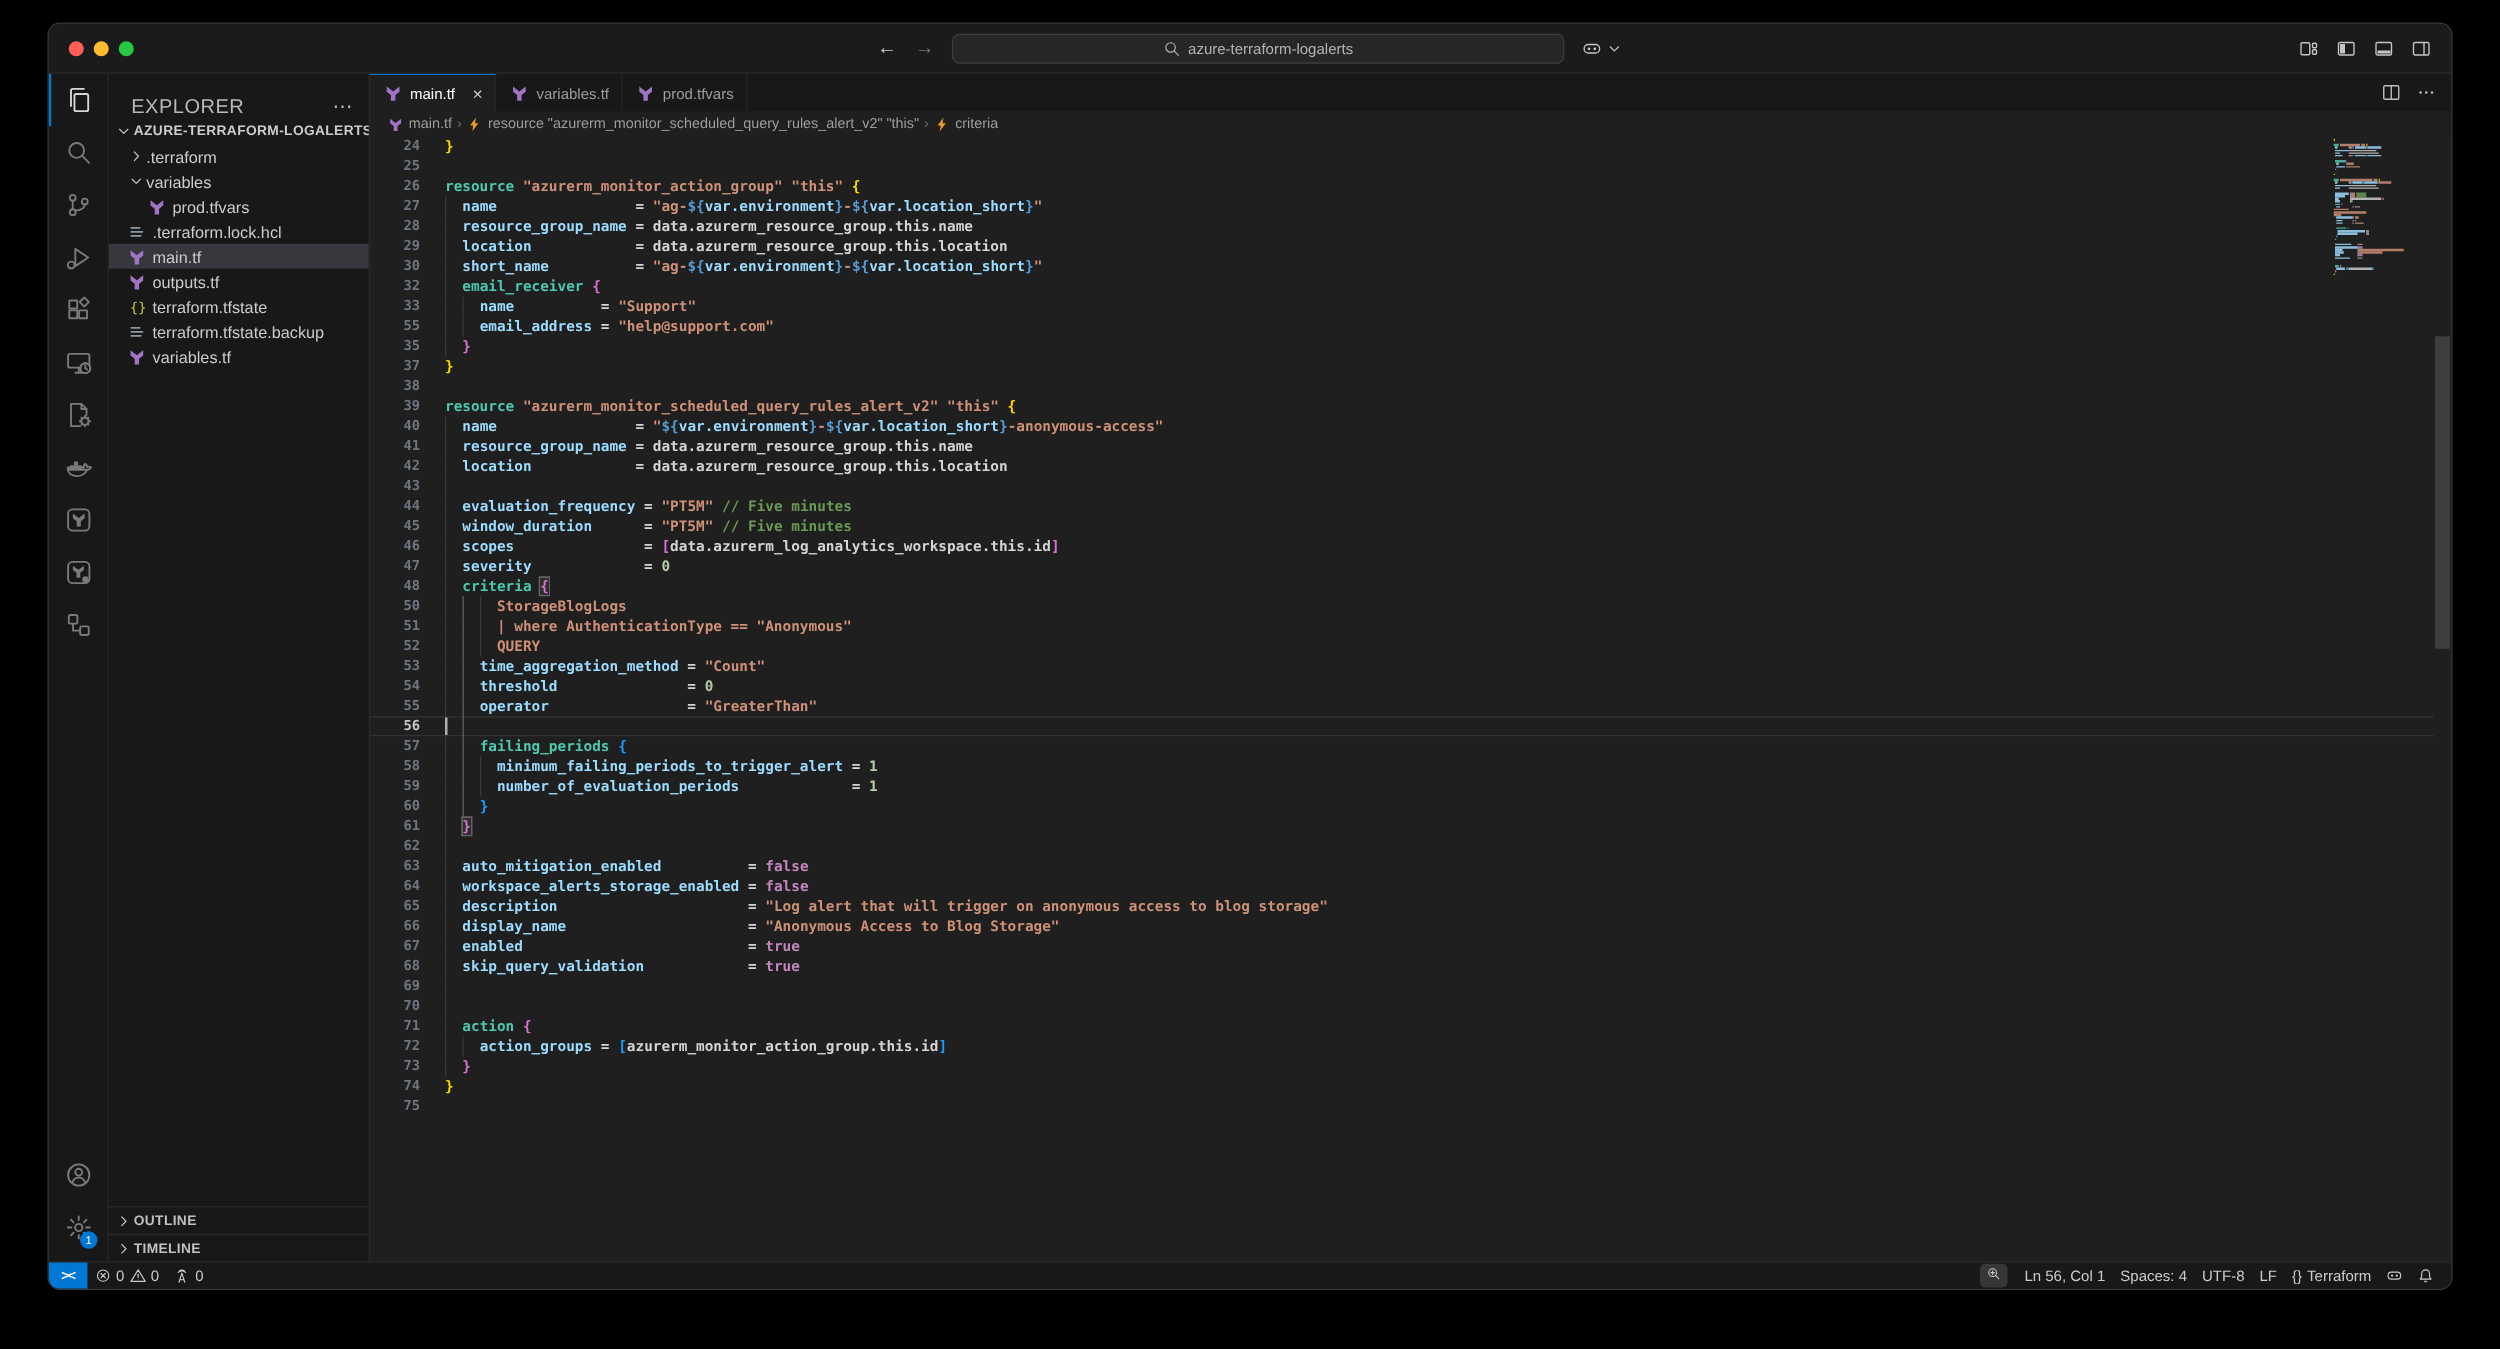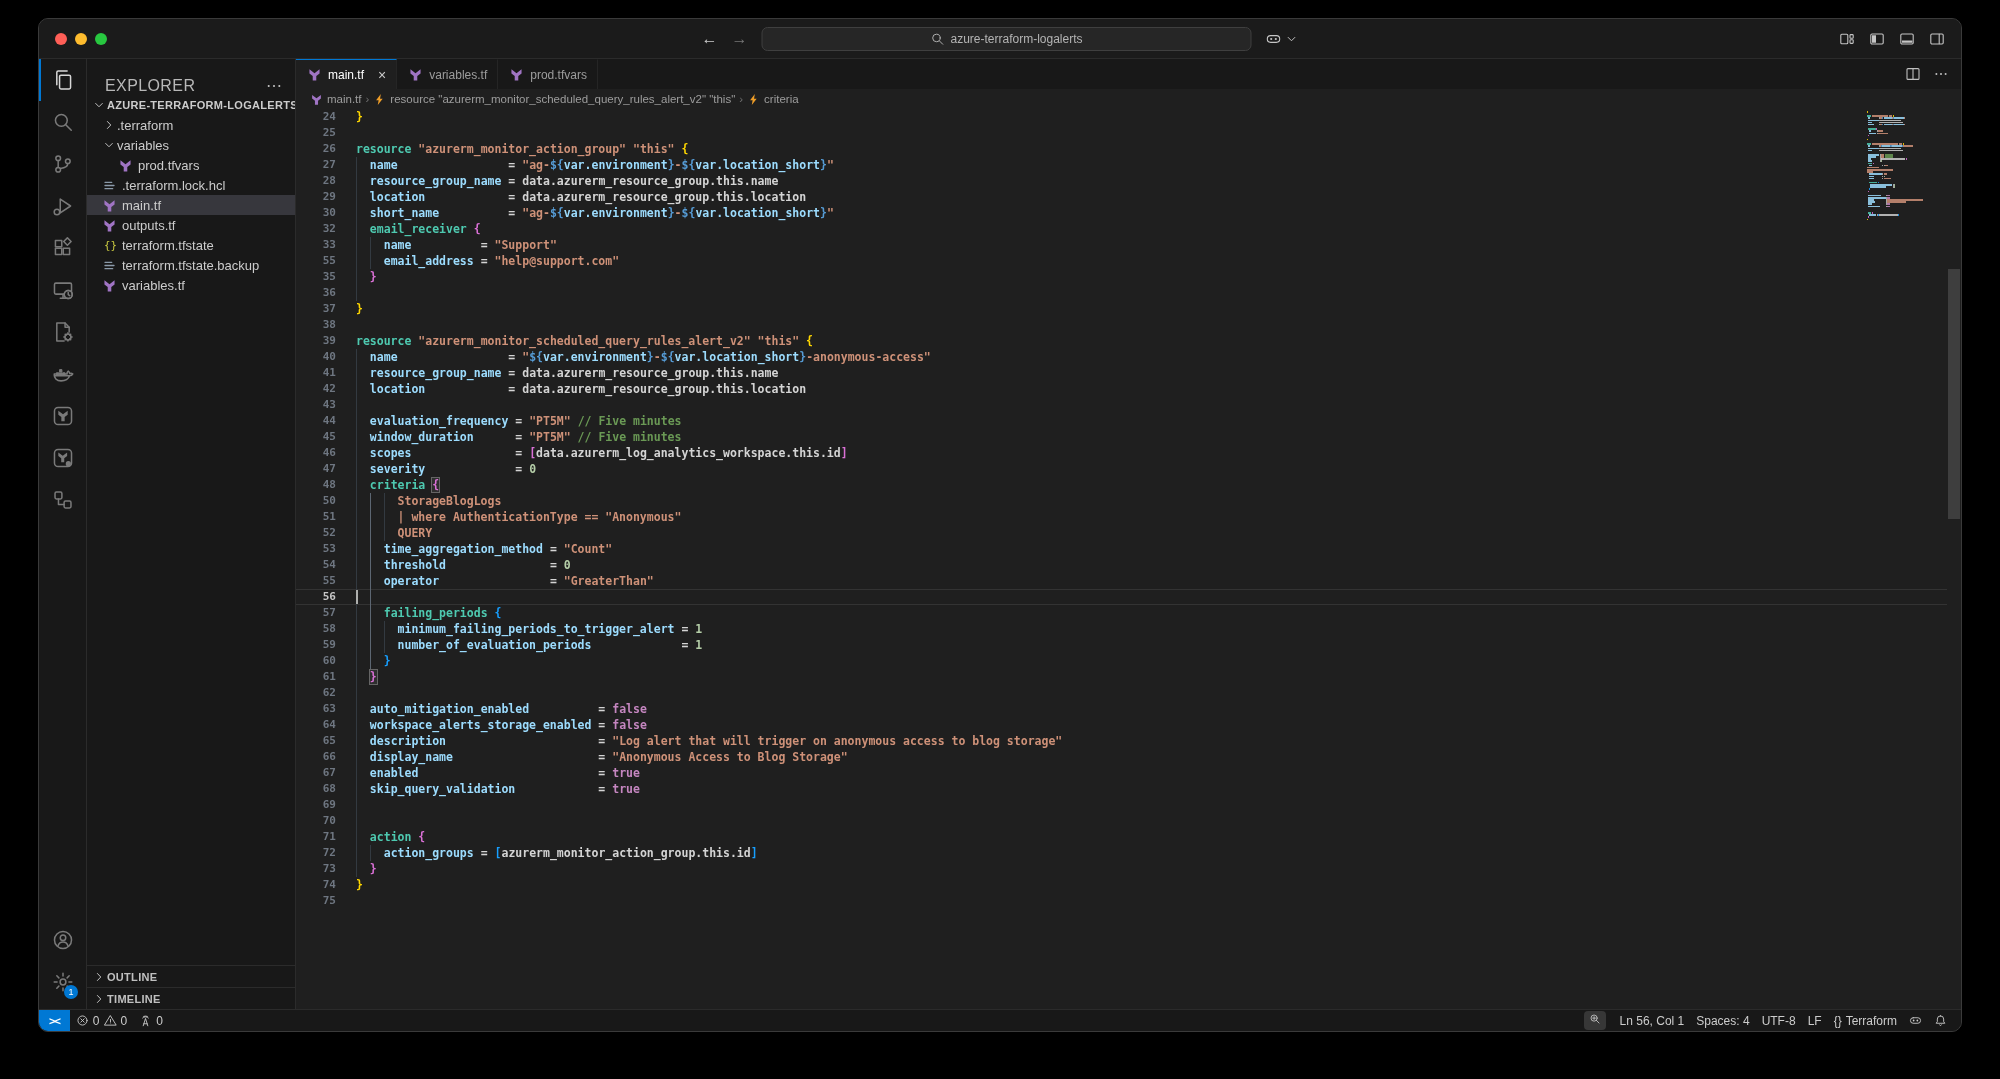--- a/index.html
+++ b/index.html
@@ -481,21 +481,20 @@
             <div class="line"><span class="ln">25</span><span class="ltext"></span></div>
             <div class="line"><span class="ln">26</span><span class="ltext"><span class="tok-kw">resource</span><span class="tok-pln"> </span><span class="tok-str">"azurerm_monitor_action_group"</span><span class="tok-pln"> </span><span class="tok-str">"this"</span><span class="tok-pln"> </span><span class="tok-b1">{</span></span></div>
             <div class="line"><span class="ln">27</span><i class="guide" style="left: 60px;"></i><span class="ltext"><span class="tok-pln">  </span><span class="tok-prop">name</span><span class="tok-pln">                </span><span class="tok-op">= </span><span class="tok-str">"ag-</span><span class="tok-ip">${</span><span class="tok-ivar">var.environment</span><span class="tok-ip">}</span><span class="tok-str">-</span><span class="tok-ip">${</span><span class="tok-ivar">var.location_short</span><span class="tok-ip">}</span><span class="tok-str">"</span></span></div>
             <div class="line"><span class="ln">28</span><i class="guide" style="left: 60px;"></i><span class="ltext"><span class="tok-pln">  </span><span class="tok-prop">resource_group_name</span><span class="tok-pln"> </span><span class="tok-op">= </span><span class="tok-ref">data.azurerm_resource_group.this.name</span></span></div>
             <div class="line"><span class="ln">29</span><i class="guide" style="left: 60px;"></i><span class="ltext"><span class="tok-pln">  </span><span class="tok-prop">location</span><span class="tok-pln">            </span><span class="tok-op">= </span><span class="tok-ref">data.azurerm_resource_group.this.location</span></span></div>
             <div class="line"><span class="ln">30</span><i class="guide" style="left: 60px;"></i><span class="ltext"><span class="tok-pln">  </span><span class="tok-prop">short_name</span><span class="tok-pln">          </span><span class="tok-op">= </span><span class="tok-str">"ag-</span><span class="tok-ip">${</span><span class="tok-ivar">var.environment</span><span class="tok-ip">}</span><span class="tok-str">-</span><span class="tok-ip">${</span><span class="tok-ivar">var.location_short</span><span class="tok-ip">}</span><span class="tok-str">"</span></span></div>
             <div class="line"><span class="ln">32</span><i class="guide" style="left: 60px;"></i><span class="ltext"><span class="tok-pln">  </span><span class="tok-kw">email_receiver</span><span class="tok-pln"> </span><span class="tok-b2">{</span></span></div>
             <div class="line"><span class="ln">33</span><i class="guide" style="left: 60px;"></i><i class="guide" style="left: 73.84px;"></i><span class="ltext"><span class="tok-pln">    </span><span class="tok-prop">name</span><span class="tok-pln">          </span><span class="tok-op">= </span><span class="tok-str">"Support"</span></span></div>
             <div class="line"><span class="ln">55</span><i class="guide" style="left: 60px;"></i><i class="guide" style="left: 73.84px;"></i><span class="ltext"><span class="tok-pln">    </span><span class="tok-prop">email_address</span><span class="tok-pln"> </span><span class="tok-op">= </span><span class="tok-str">"help@support.com"</span></span></div>
             <div class="line"><span class="ln">35</span><i class="guide" style="left: 60px;"></i><span class="ltext"><span class="tok-pln">  </span><span class="tok-b2">}</span></span></div>
-            <div class="line"><span class="ln">36</span><i class="guide" style="left: 60px;"></i><span class="ltext"></span></div>
             <div class="line"><span class="ln">37</span><span class="ltext"><span class="tok-b1">}</span></span></div>
             <div class="line"><span class="ln">38</span><span class="ltext"></span></div>
             <div class="line"><span class="ln">39</span><span class="ltext"><span class="tok-kw">resource</span><span class="tok-pln"> </span><span class="tok-str">"azurerm_monitor_scheduled_query_rules_alert_v2"</span><span class="tok-pln"> </span><span class="tok-str">"this"</span><span class="tok-pln"> </span><span class="tok-b1">{</span></span></div>
             <div class="line"><span class="ln">40</span><i class="guide" style="left: 60px;"></i><span class="ltext"><span class="tok-pln">  </span><span class="tok-prop">name</span><span class="tok-pln">                </span><span class="tok-op">= </span><span class="tok-str">"</span><span class="tok-ip">${</span><span class="tok-ivar">var.environment</span><span class="tok-ip">}</span><span class="tok-str">-</span><span class="tok-ip">${</span><span class="tok-ivar">var.location_short</span><span class="tok-ip">}</span><span class="tok-str">-anonymous-access"</span></span></div>
             <div class="line"><span class="ln">41</span><i class="guide" style="left: 60px;"></i><span class="ltext"><span class="tok-pln">  </span><span class="tok-prop">resource_group_name</span><span class="tok-pln"> </span><span class="tok-op">= </span><span class="tok-ref">data.azurerm_resource_group.this.name</span></span></div>
             <div class="line"><span class="ln">42</span><i class="guide" style="left: 60px;"></i><span class="ltext"><span class="tok-pln">  </span><span class="tok-prop">location</span><span class="tok-pln">            </span><span class="tok-op">= </span><span class="tok-ref">data.azurerm_resource_group.this.location</span></span></div>
             <div class="line"><span class="ln">43</span><i class="guide" style="left: 60px;"></i><span class="ltext"></span></div>
             <div class="line"><span class="ln">44</span><i class="guide" style="left: 60px;"></i><span class="ltext"><span class="tok-pln">  </span><span class="tok-prop">evaluation_frequency</span><span class="tok-pln"> </span><span class="tok-op">= </span><span class="tok-str">"PT5M"</span><span class="tok-pln"> </span><span class="tok-cmt">// Five minutes</span></span></div>
             <div class="line"><span class="ln">45</span><i class="guide" style="left: 60px;"></i><span class="ltext"><span class="tok-pln">  </span><span class="tok-prop">window_duration</span><span class="tok-pln">      </span><span class="tok-op">= </span><span class="tok-str">"PT5M"</span><span class="tok-pln"> </span><span class="tok-cmt">// Five minutes</span></span></div>
             <div class="line"><span class="ln">46</span><i class="guide" style="left: 60px;"></i><span class="ltext"><span class="tok-pln">  </span><span class="tok-prop">scopes</span><span class="tok-pln">               </span><span class="tok-op">= </span><span class="tok-b2">[</span><span class="tok-ref">data.azurerm_log_analytics_workspace.this.id</span><span class="tok-b2">]</span></span></div>

